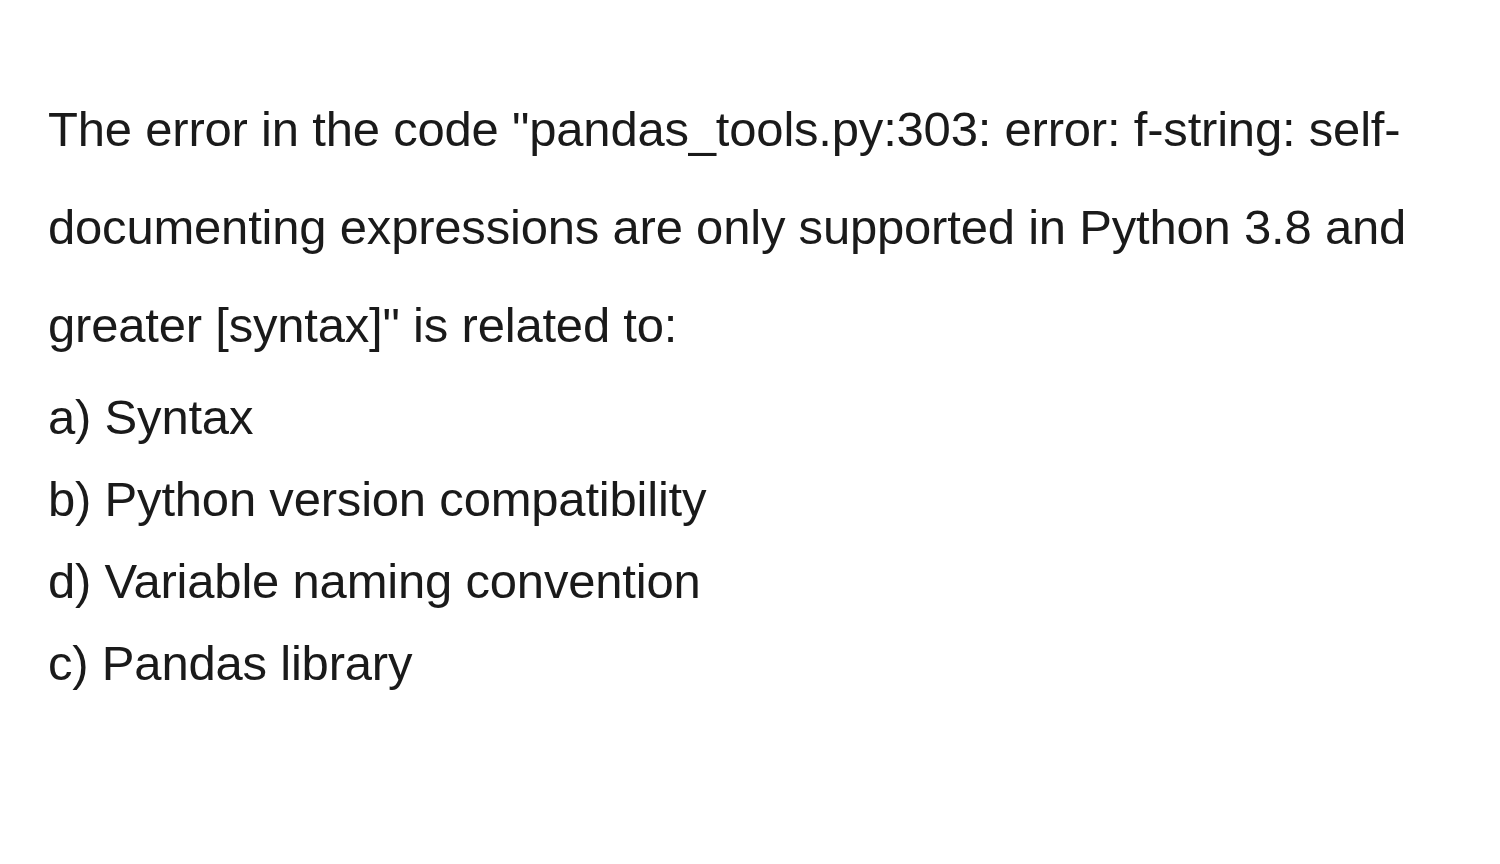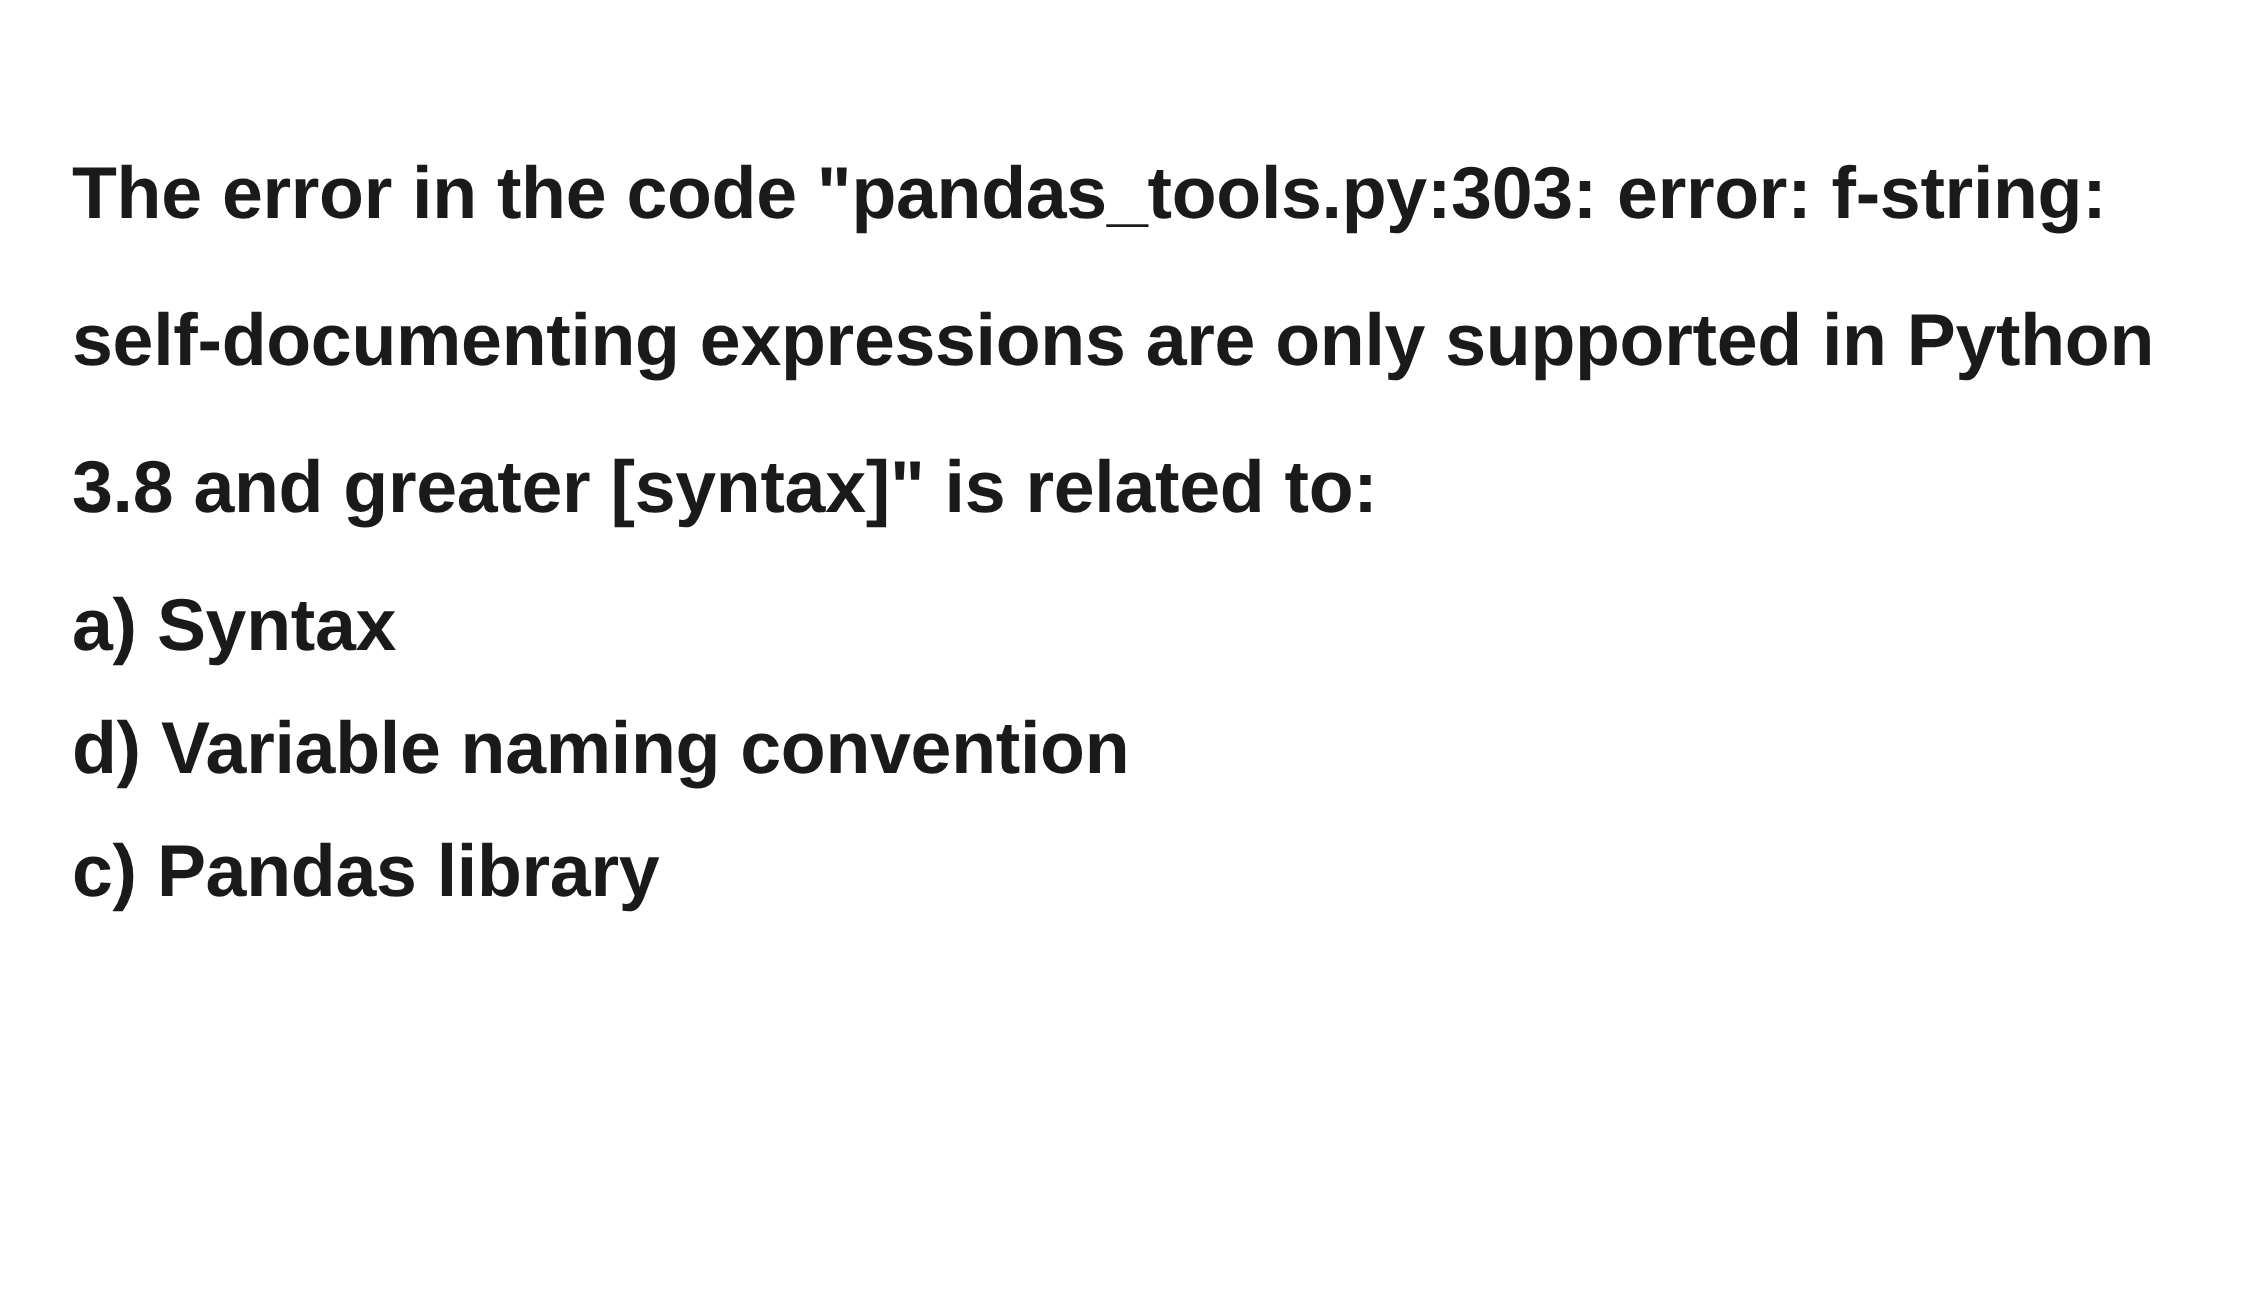--- a/index.html
+++ b/index.html
@@ -13,46 +13,50 @@
   }
   .page {
     padding: 80px 48px 48px 48px;
     box-sizing: border-box;
     width: 100%;
     height: 100%;
   }
   .question {
     font-size: 49px;
     line-height: 2.0;
-    font-weight: 700;
+    font-weight: 400;
     letter-spacing: -0.2px;
     margin-bottom: 6px;
   }
   .options {
     font-size: 49px;
     line-height: 1.55;
-    font-weight: 700;
+    font-weight: 400;
     letter-spacing: -0.2px;
   }
   .option {
     margin-bottom: 6px;
   }
 </style>
 </head>
 <body>
 
 <div class="page">
   <div class="question">The error in the code "pandas_tools.py:303: error: f-string: self-documenting expressions are only supported in Python 3.8 and greater [syntax]" is related to:</div>
 
   <div class="options">
     <div class="option">
       <span>a)</span>
       <span>Syntax</span>
     </div>
     <div class="option">
+      <span>b)</span>
+      <span>Python version compatibility</span>
+    </div>
+    <div class="option">
       <span>d)</span>
       <span>Variable naming convention</span>
     </div>
     <div class="option">
       <span>c)</span>
       <span>Pandas library</span>
     </div>
   </div>
 </div>
 

